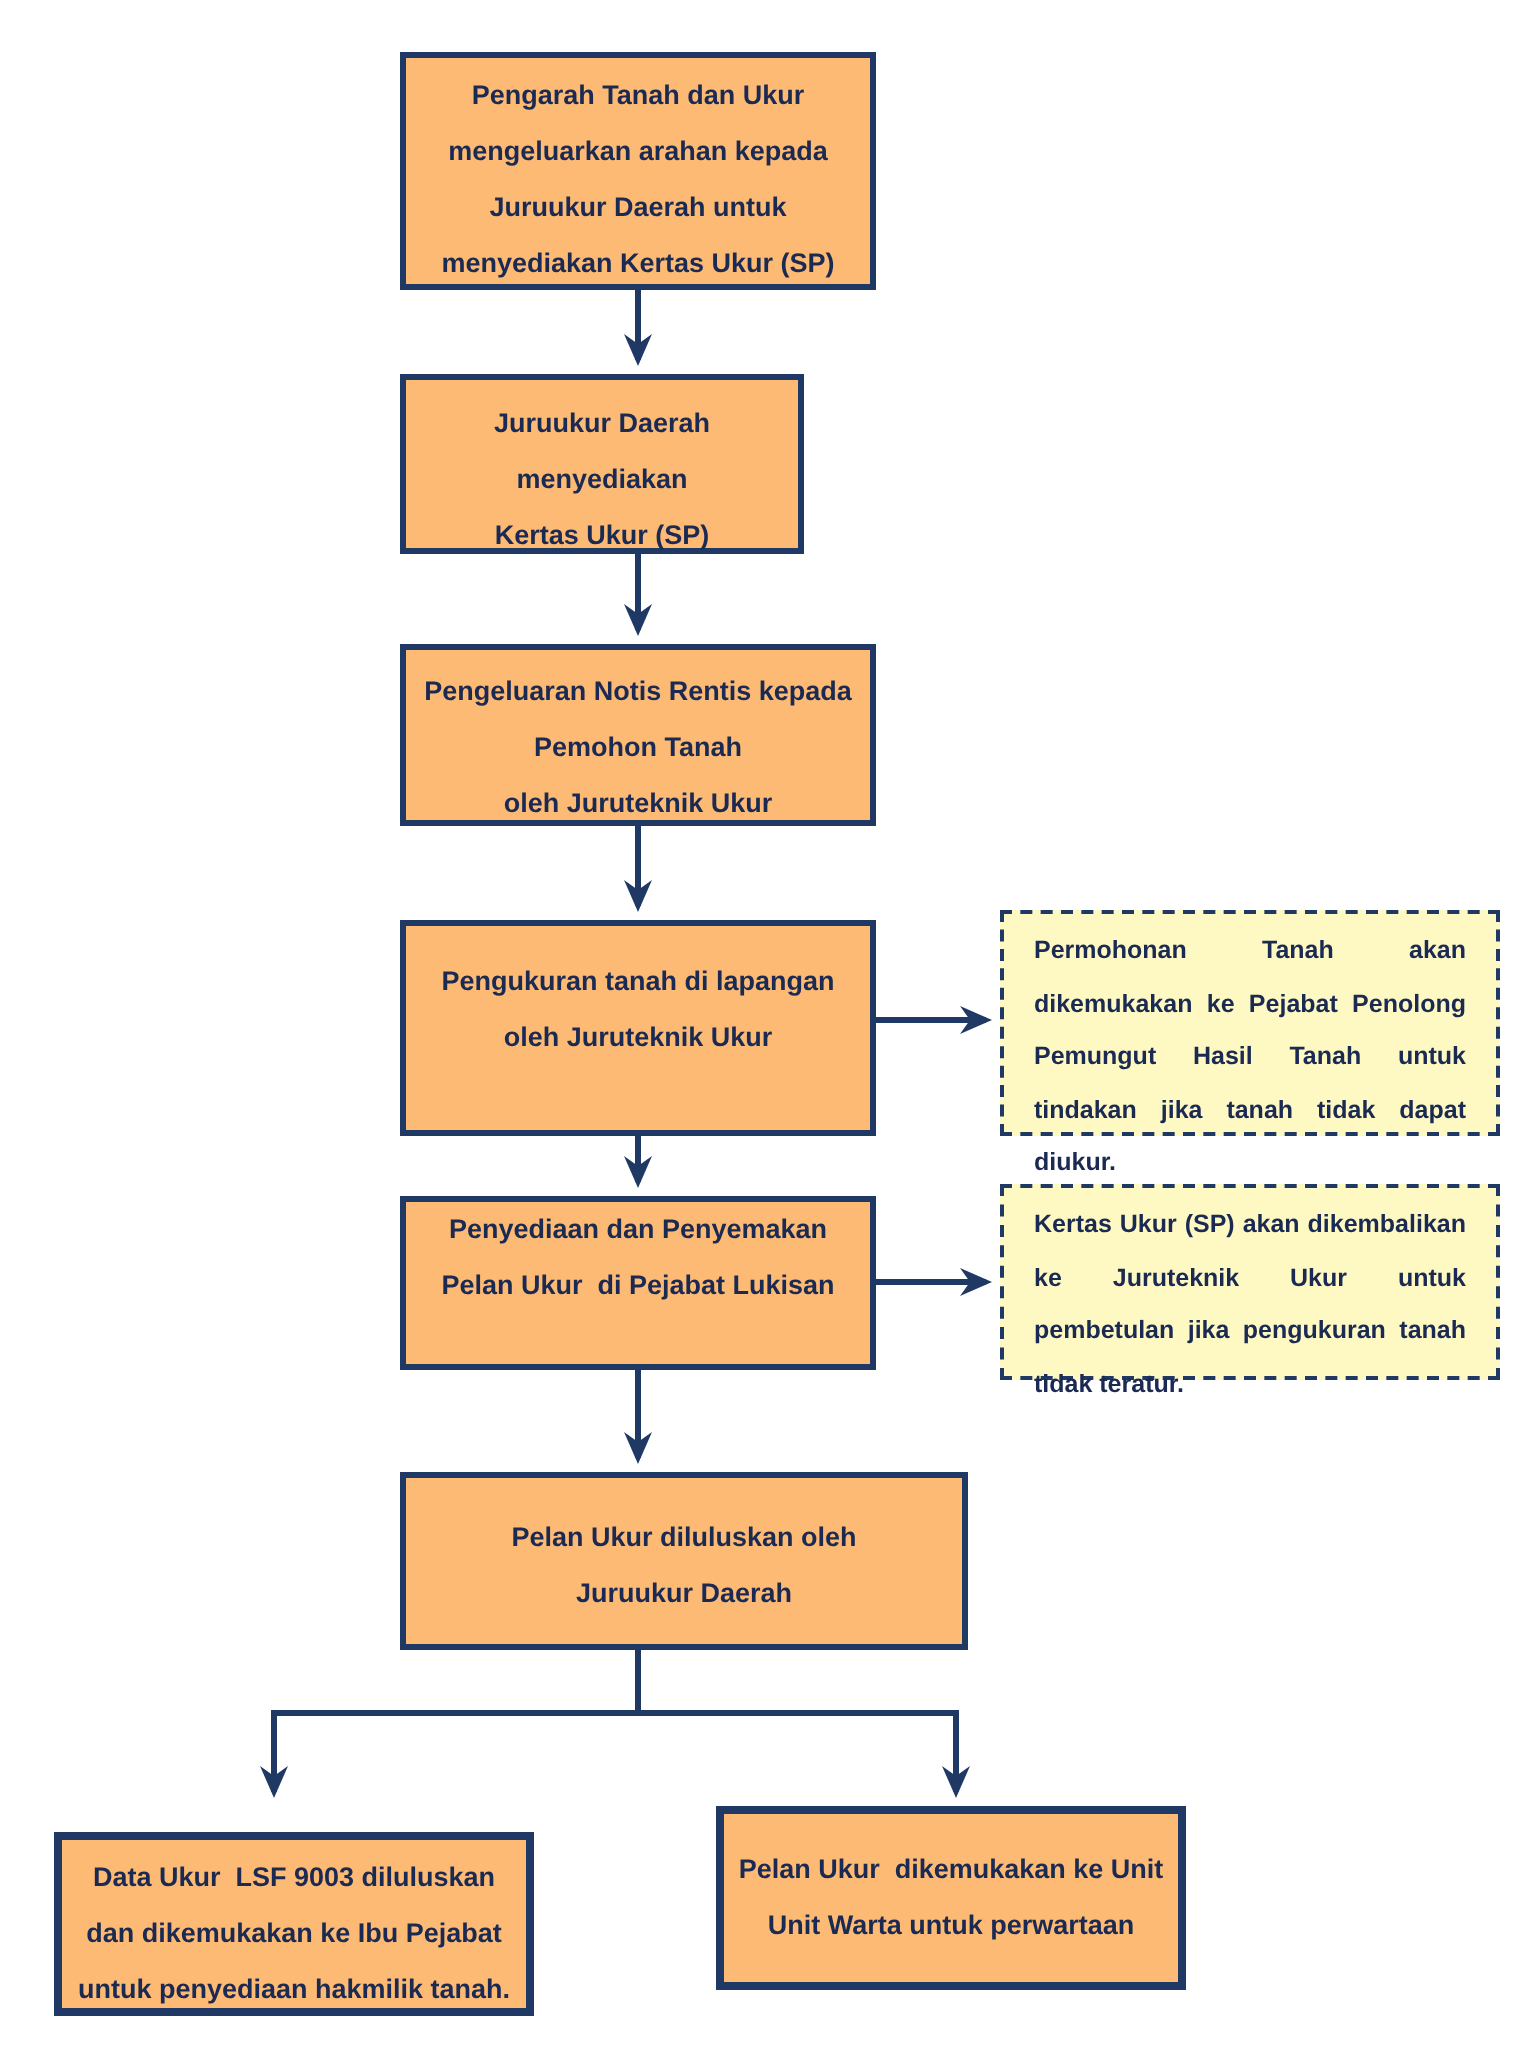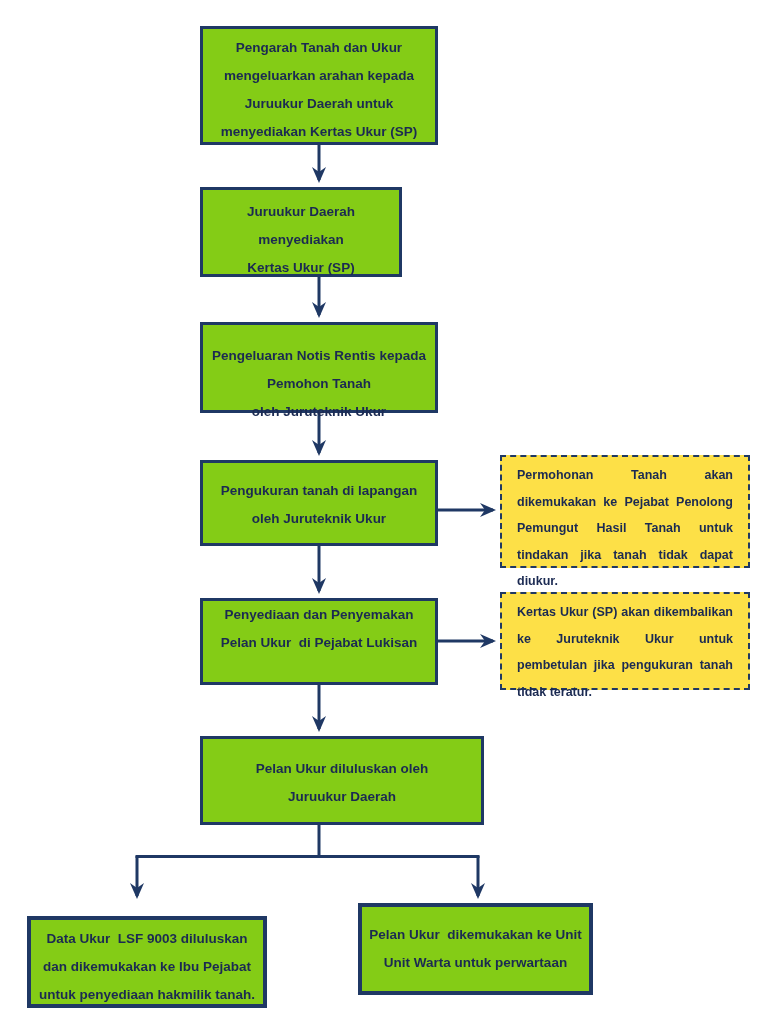--- a/index.html
+++ b/index.html
@@ -18,54 +18,54 @@
   }
   .connectors {
     position: absolute;
     left: 0; top: 0;
     width: 768px; height: 1024px;
     pointer-events: none;
   }
   .fbox {
     position: absolute;
     box-sizing: border-box;
-    background: #84cc16;
+    background: #fdba74;
     border: 3px solid #1f3864;
     text-align: center;
     font-size: 13.5px;
     font-weight: 700;
     color: #1b2a52;
   }
   .fline {
     line-height: 28px;
     white-space: pre-wrap;
   }
   .outcome {
     border-width: 4px;
   }
   .note {
     position: absolute;
     box-sizing: border-box;
-    background: #fde047;
+    background: #fef9c3;
     border: 2px dashed #1f3864;
     font-size: 12.5px;
     font-weight: 700;
     color: #1b2a52;
     padding: 5px 15px 2px 15px;
   }
   .note-text {
     margin: 0;
     line-height: 26.5px;
     text-align: justify;
   }
   
   .b1 { left: 200px; top: 26px;  width: 238px; height: 119px; padding-top: 5px;  }
   .b2 { left: 200px; top: 187px; width: 202px; height: 90px;  padding-top: 8px; }
-  .b3 { left: 200px; top: 322px; width: 238px; height: 91px;  padding-top: 17px;  }
-  .b4 { left: 200px; top: 460px; width: 238px; height: 86px;  padding-top: 14px; }
+  .b3 { left: 200px; top: 322px; width: 238px; height: 91px;  padding-top: 7px;  }
+  .b4 { left: 200px; top: 460px; width: 238px; height: 108px;  padding-top: 14px; }
   .b5 { left: 200px; top: 598px; width: 238px; height: 87px;  }
   .b6 { left: 200px; top: 736px; width: 284px; height: 89px;  padding-top: 16px; }
   .n1 { left: 500px; top: 455px; width: 250px; height: 113px; }
   .n2 { left: 500px; top: 592px; width: 250px; height: 98px;  }
   .b7 { left: 27px;  top: 903px; width: 240px; height: 92px;  padding-top: 5px; margin-top: 13px;  }
   .b8 { left: 358px; top: 903px; width: 235px; height: 92px;  padding-top: 14px; }
 </style>
 </head>
 <body>
 

